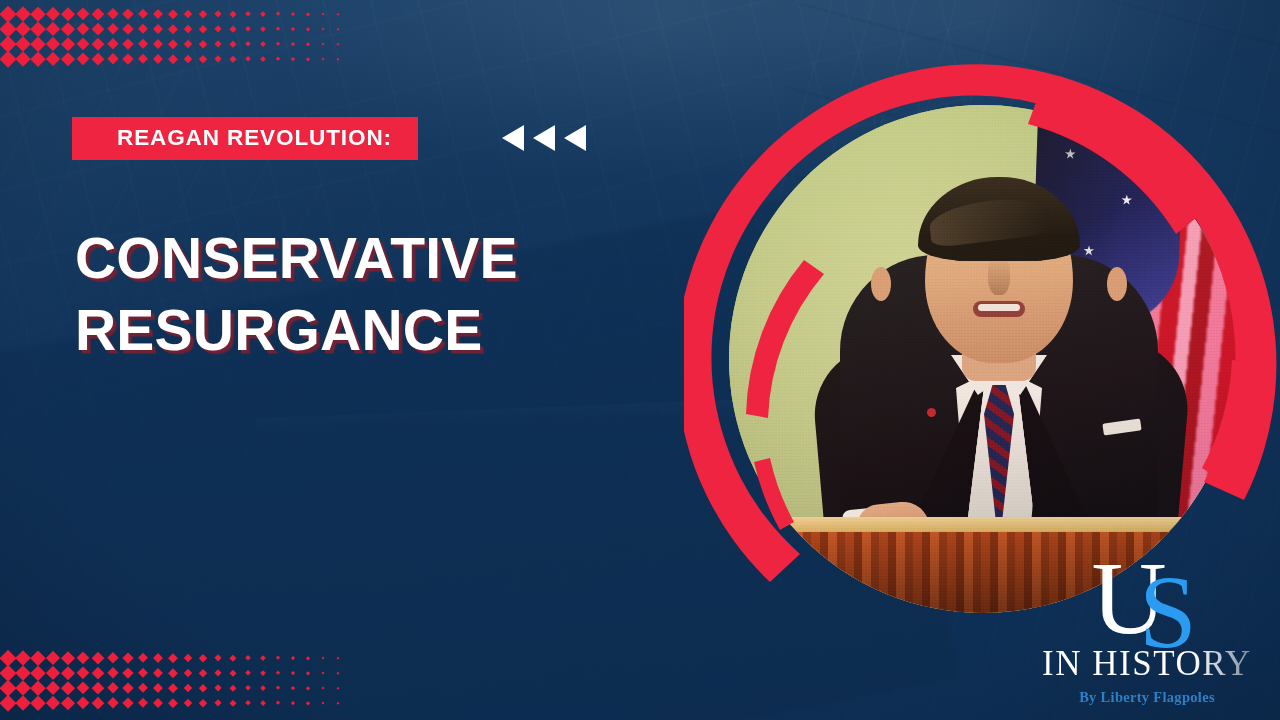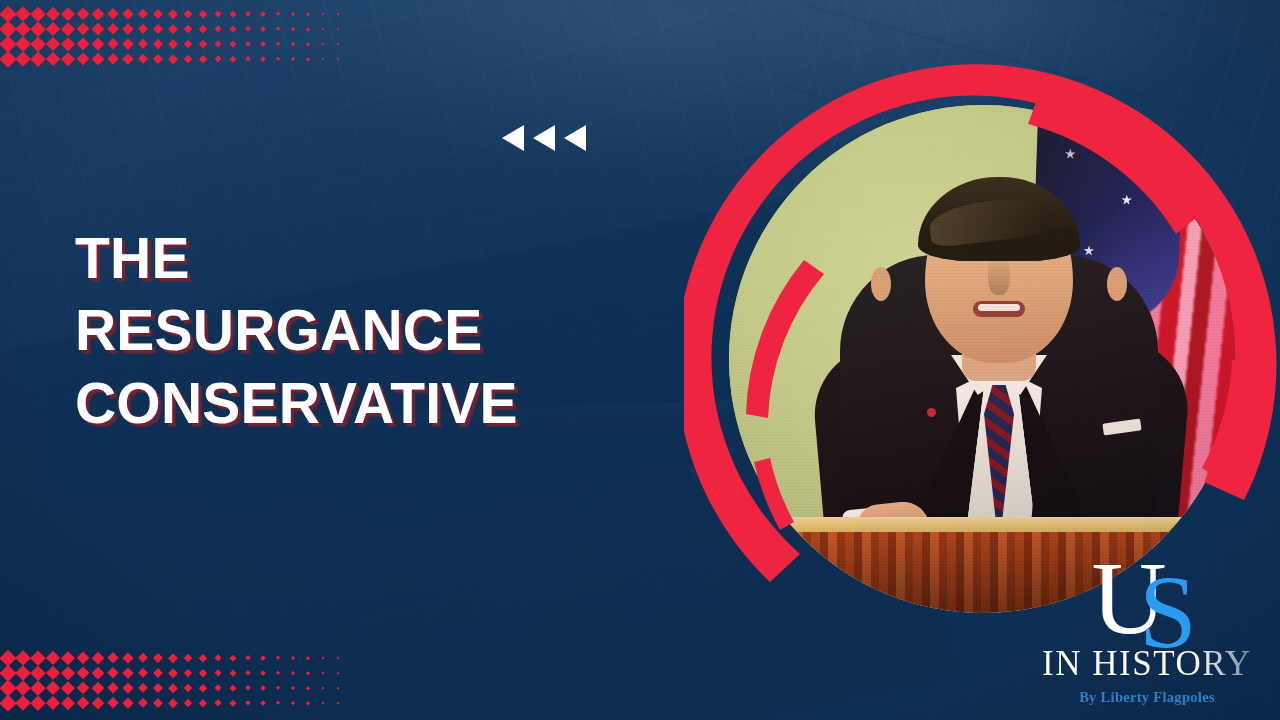--- a/index.html
+++ b/index.html
@@ -596,31 +596,33 @@
         <span class="ht-dot" style="width: 4.3px; height: 4.3px; left: 247.5px; background: rgb(237, 31, 61);"></span>
         <span class="ht-dot" style="width: 3.85px; height: 3.85px; left: 262.5px; background: rgb(237, 31, 61);"></span>
         <span class="ht-dot" style="width: 3.4px; height: 3.4px; left: 277.5px; background: rgb(237, 31, 61);"></span>
         <span class="ht-dot" style="width: 2.95px; height: 2.95px; left: 292.5px; background: rgb(237, 31, 61);"></span>
         <span class="ht-dot" style="width: 2.5px; height: 2.5px; left: 307.5px; background: rgb(237, 31, 61);"></span>
         <span class="ht-dot" style="width: 2.05px; height: 2.05px; left: 322.5px; background: rgb(237, 31, 61);"></span>
         <span class="ht-dot" style="width: 1.6px; height: 1.6px; left: 337.5px; background: rgb(237, 31, 61);"></span>
       </div>
     </div>
 
+  <div class="badge">
+    <span class="badge-text">REAGAN REVOLUTION:</span>
+  </div>
 
   <div class="tri-group">
     <span class="tri"></span>
     <span class="tri"></span>
     <span class="tri"></span>
   </div>
 
   <div class="headline">
-    <span class="ln">THE</span>
+    <span class="ln">CONSERVATIVE</span>
     <span class="ln">RESURGANCE</span>
-    <span class="ln">CONSERVATIVE</span>
   </div>
 
   <div class="portrait-wrap">
 
     <div class="photo">
       <div class="ph-bg"></div>
 
       <div class="ph-flag">
         <div class="flag-stripes"></div>
         <div class="flag-canton"></div>

